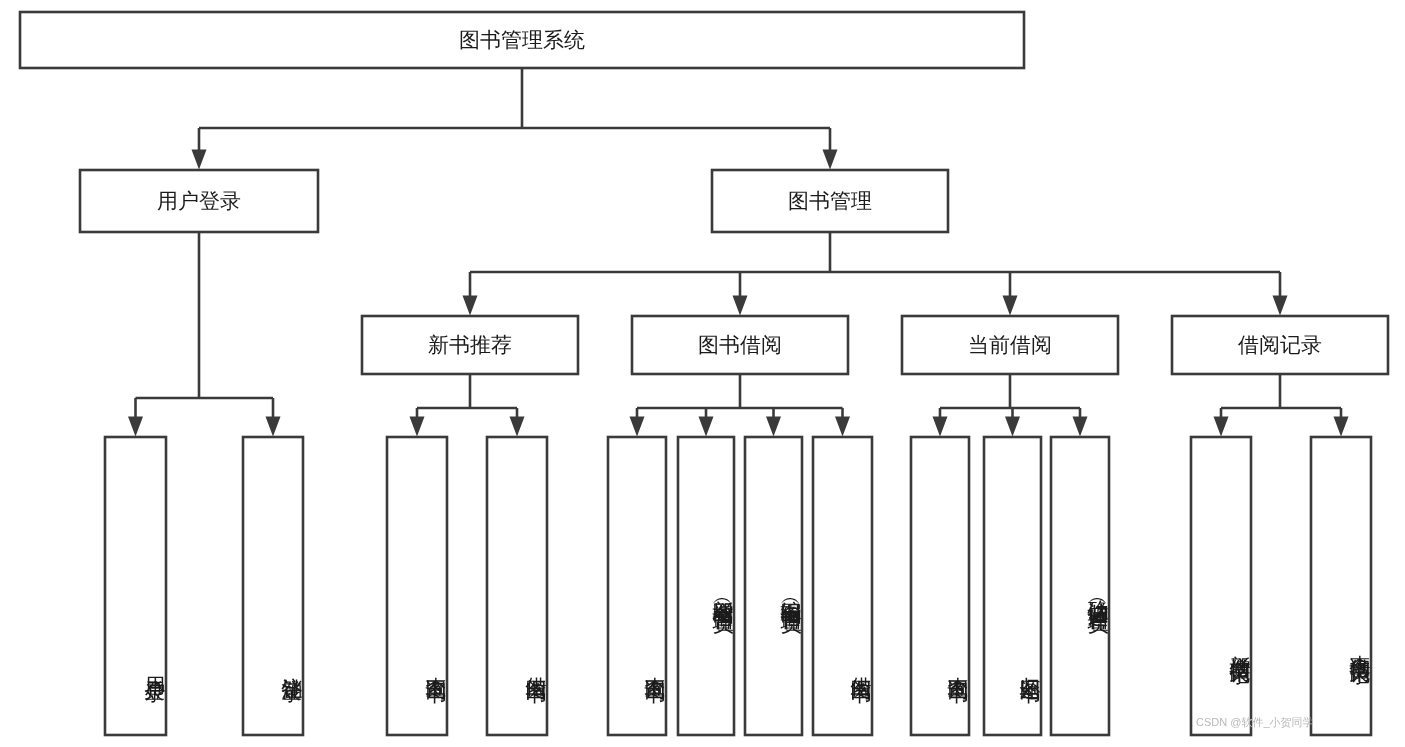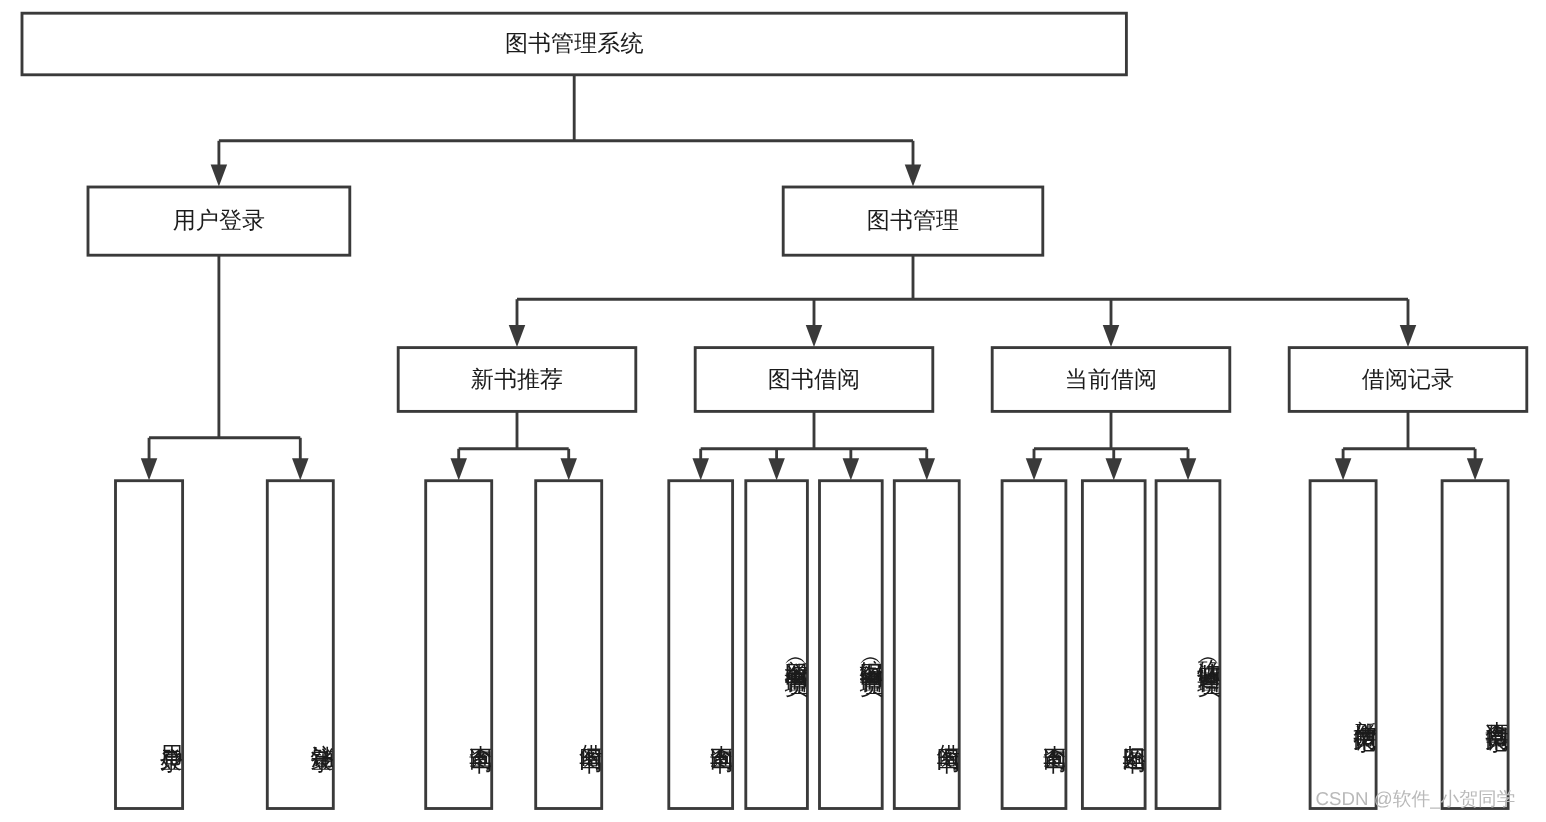--- a/index.html
+++ b/index.html
@@ -54,21 +54,21 @@
     line-height: 1;
     display: flex;
     align-items: flex-start;
     justify-content: center;
     white-space: nowrap;
     pointer-events: none;
   }
   .watermark {
     position: absolute;
     font-family: "Liberation Sans", "DejaVu Sans", sans-serif;
-    font-size: 17px;
+    font-size: 11px;
     color: #b9b9b9;
     white-space: nowrap;
   }
 </style>
 </head>
 <body>
 
 <svg id="diagram" viewBox="0 0 1405 747">
   <g id="connectors">
       <line x1="522" y1="68" x2="522" y2="128" class="connector"></line>

